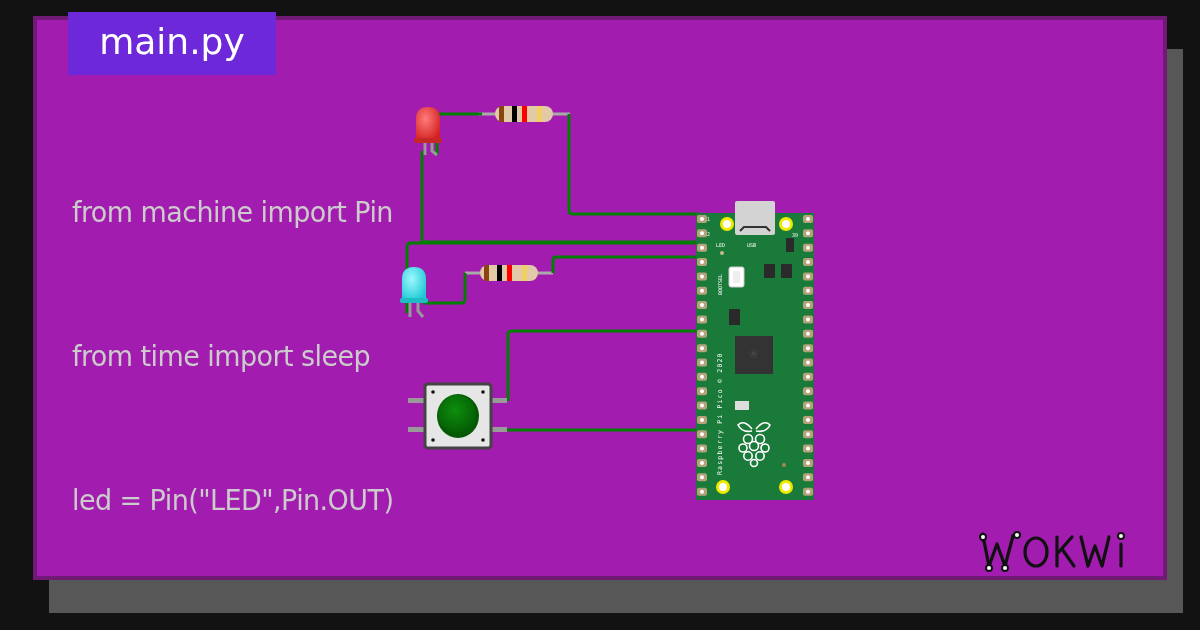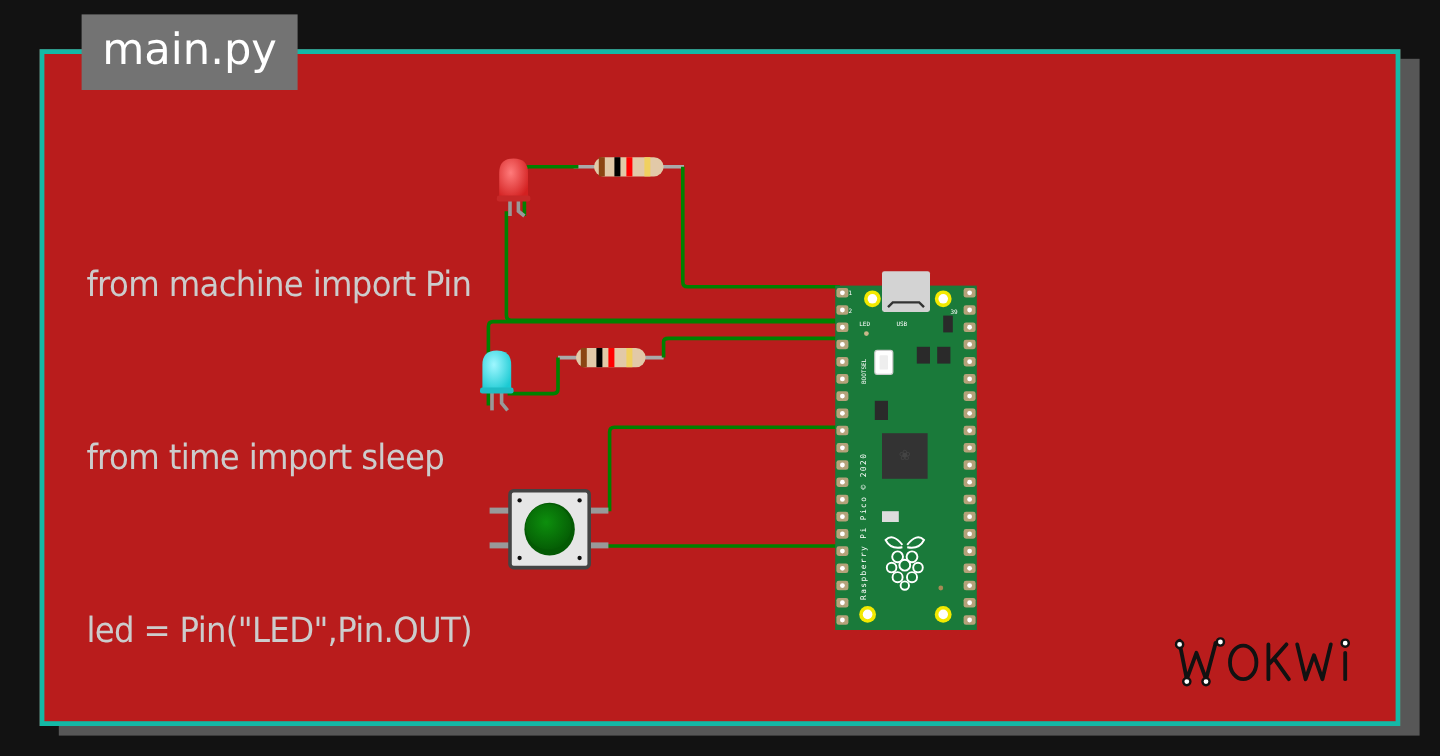--- a/index.html
+++ b/index.html
@@ -7,28 +7,28 @@
     width: 1200px; height: 630px; overflow: hidden;
     background: #121212;
     position: relative;
     font-family: "DejaVu Sans", sans-serif;
   }
   .shadow {
     position: absolute; left: 49px; top: 49px; width: 1134px; height: 564px;
     background: #575757;
   }
   .panel {
-    position: absolute; left: 33px; top: 41px; width: 1126px; height: 556px;
-    background: #b91c1c;
-    border: 4px solid #14b8a6;
+    position: absolute; left: 33px; top: 16px; width: 1126px; height: 556px;
+    background: #a21caf;
+    border: 4px solid #701a75;
     overflow: hidden;
   }
   .tab {
-    position: absolute; left: 68px; top: 12px; width: 180px; height: 63px;
-    background: #737373;
+    position: absolute; left: 68px; top: 12px; width: 208px; height: 63px;
+    background: #6d28d9;
     color: #ffffff;
     font-size: 36px;
     line-height: 60px;
     text-align: center;
     z-index: 5;
   }
   .code {
     position: absolute; left: 35px; top: 72px;
     color: #cccccc;
     font-size: 29px;

